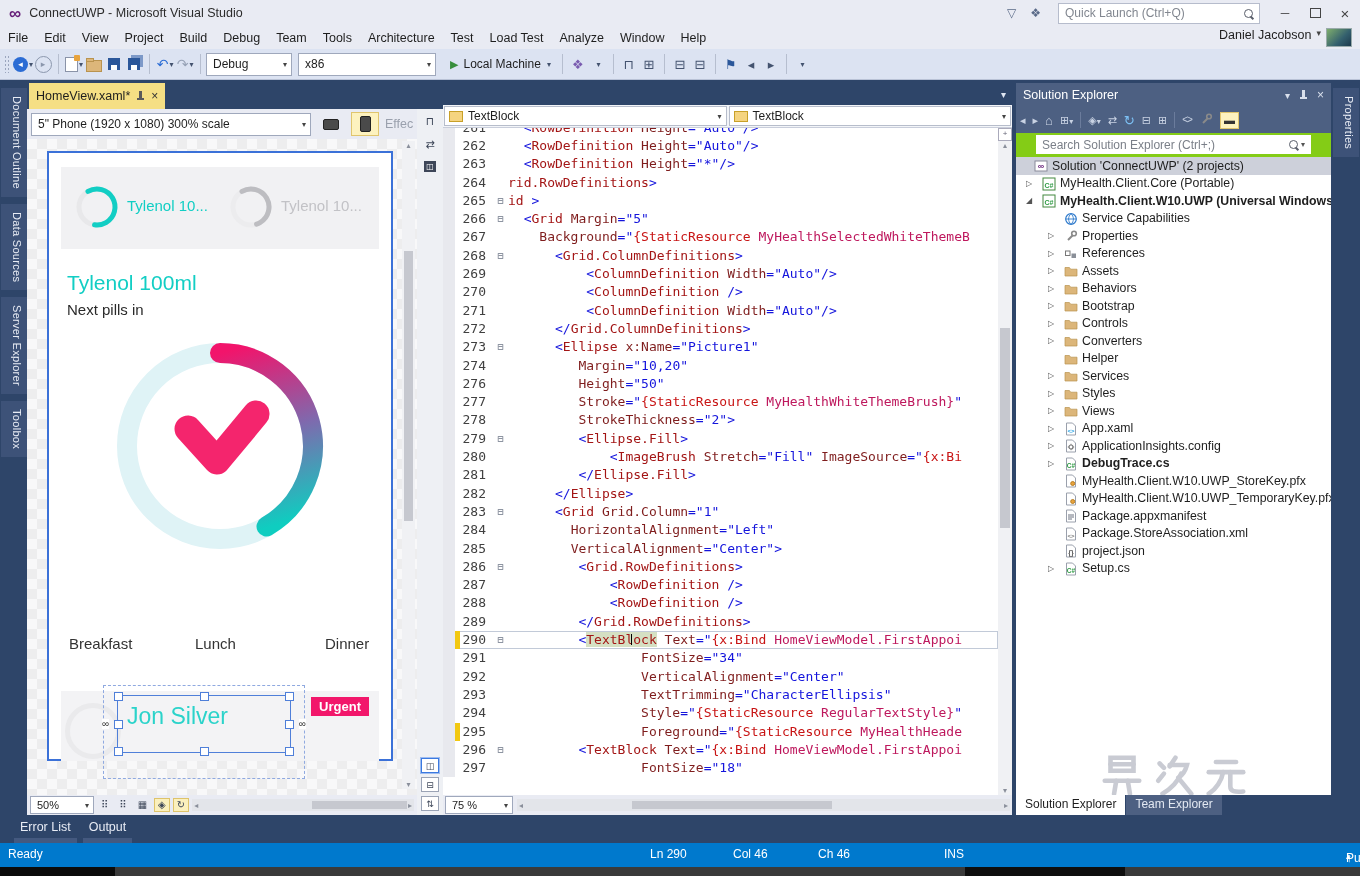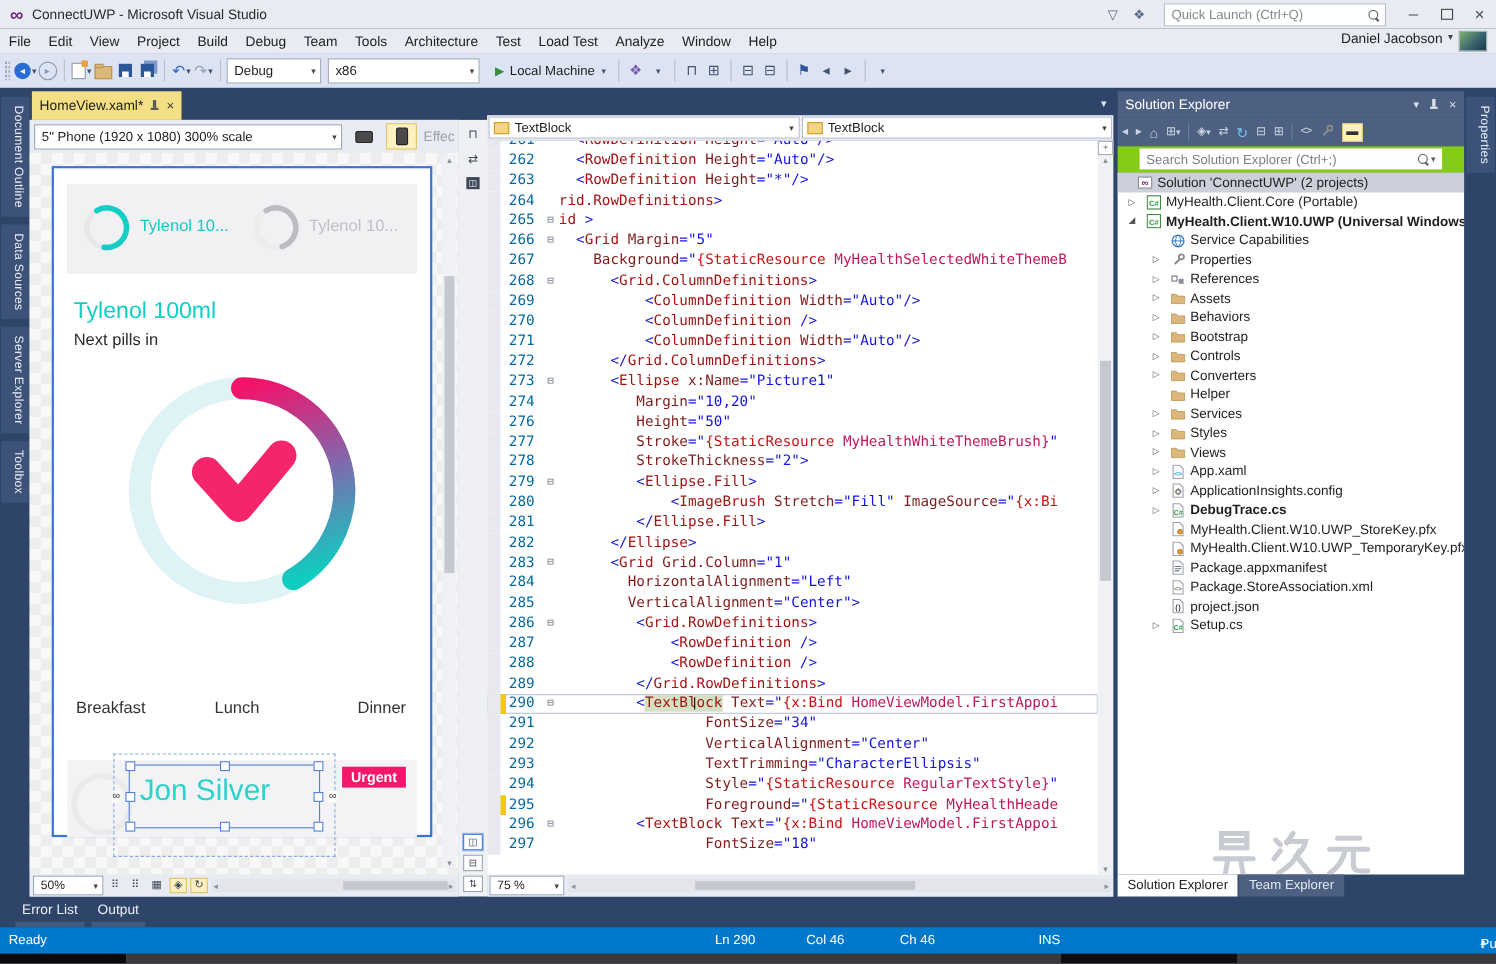--- a/index.html
+++ b/index.html
@@ -72,21 +72,21 @@
   .ring-sm{position:absolute;top:18px;}
   .pill-label{position:absolute;top:30px;font-size:15px;white-space:nowrap;}
   .teal{color:#12CEC4;} .graytxt{color:#C2C2C6;}
   .app-heading{position:absolute;left:18px;top:118px;font-size:21px;color:#12CEC4;}
   .app-sub{position:absolute;left:18px;top:148px;font-size:15px;color:#2a2a2a;}
   .bigring{position:absolute;left:56px;top:178px;}
   .meals{position:absolute;left:0;top:482px;width:100%;font-size:15px;color:#333;}
   .meals span{position:absolute;white-space:nowrap;}
   .bottom-card{position:absolute;left:12px;top:538px;width:318px;height:70px;background:#F3F3F5;}
   .ghost-circle{position:absolute;left:4px;top:12px;width:46px;height:46px;border:5px solid #EAEAEC;border-radius:50%;}
-  .patient-name{position:absolute;left:66px;top:12px;font-size:27px;color:#2BD3CA;white-space:nowrap;}
+  .patient-name{position:absolute;left:66px;top:12px;font-size:23px;color:#2BD3CA;white-space:nowrap;}
   .sel-box{position:absolute;left:56px;top:4px;width:172px;height:56px;border:1px solid #4F7FD9;}
   .sel-dash{position:absolute;left:42px;top:-6px;width:200px;height:92px;border:1px dashed #8FA9E0;}
   .hnd{position:absolute;width:7px;height:7px;background:#fff;border:1px solid #4F7FD9;}
   .lnk{position:absolute;font-size:10px;color:#3a3a3a;background:#fff;line-height:1;}
   .urgent{position:absolute;right:10px;top:6px;background:#F2176B;color:#fff;font-size:13px;font-weight:bold;padding:2px 8px;}
   .dz-scroll{position:absolute;right:2px;top:2px;bottom:6px;width:13px;background:#F0F1F4;display:flex;flex-direction:column;align-items:center;font-size:8px;color:#8a8f9b;}
   .dz-thumb{width:9px;background:#C6C8CF;position:absolute;left:2px;}
   .dz-bottombar{position:absolute;left:0;bottom:0;width:100%;height:20px;background:#E9EBF3;display:flex;align-items:center;gap:3px;padding:0 3px;box-sizing:border-box;}
   .zoom-combo{width:52px;height:16px;font-size:11px;}
   .dzb-ico{font-size:10px;color:#3d4658;padding:1px 3px;border:1px solid transparent;line-height:1;}
@@ -106,21 +106,21 @@
   .nav-combo{flex:1;display:flex;align-items:center;background:#fff;border:1px solid #B7BDCB;margin:1px;padding:0 4px;font-size:12px;gap:5px;}
   .nav-cube{width:12px;height:9px;background:#F5D480;border:1px solid #C8A028;}
   .nav-combo .cb-caret{margin-left:auto;font-size:8px;color:#444;}
   .code{position:absolute;left:0;top:23px;width:555px;height:667px;overflow:hidden;background:#fff;
         font-family:"DejaVu Sans Mono","Liberation Mono",monospace;font-size:13px;}
   .cl{display:flex;height:18.3px;line-height:18.3px;}
   .cl.clip{height:9px;overflow:hidden;}
   .cl.clip>*{margin-top:-9.3px;}
   .gm{width:12px;flex:none;background:#E8E9EE;position:relative;}
   .gm.ch::after{content:"";position:absolute;right:-5px;top:0;bottom:0;width:5px;background:#F2C811;z-index:2;}
-  .ln{width:38px;flex:none;text-align:right;padding-right:7px;color:#0369a1;box-sizing:border-box;}
+  .ln{width:38px;flex:none;text-align:right;padding-right:7px;color:#404040;box-sizing:border-box;}
   .fd{width:15px;flex:none;text-align:center;font-size:10px;color:#6d7686;}
   .ct{white-space:pre;flex:none;}
   .cl.cur{box-shadow:inset 0 0 0 1px #C2CAD8;}
   .tk-d{color:#1414DC;} .tk-t{color:#A31515;} .tk-a{color:#7f1d1d;} .tk-v{color:#1414DC;}
   .tk-k{color:#C81414;} .tk-m{color:#be185d;} .tk-s{color:#000;}
   .tk-th{color:#A31515;background:#D5E0C3;position:relative;}
   .tk-th::after{content:"";position:absolute;left:45px;top:2px;bottom:2px;width:1px;background:#000;}
   .ed-scroll{position:absolute;right:0;top:23px;width:14px;height:667px;background:#F0F1F4;display:flex;flex-direction:column;align-items:center;font-size:8px;color:#8a8f9b;}
   .ed-split-grip{width:12px;height:11px;border:1px solid #aab;background:#fff;font-size:8px;text-align:center;line-height:10px;color:#667;}
   .ed-thumb{position:absolute;left:2px;width:10px;background:#C6C8CF;}

